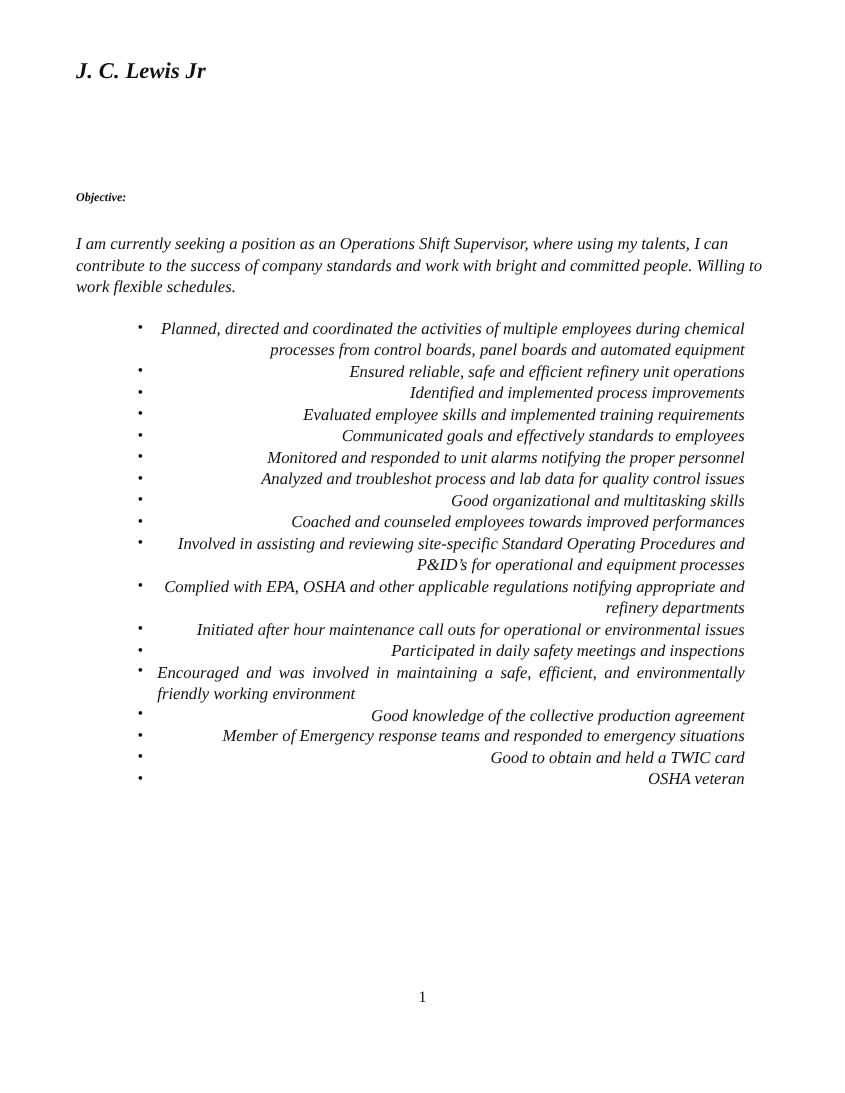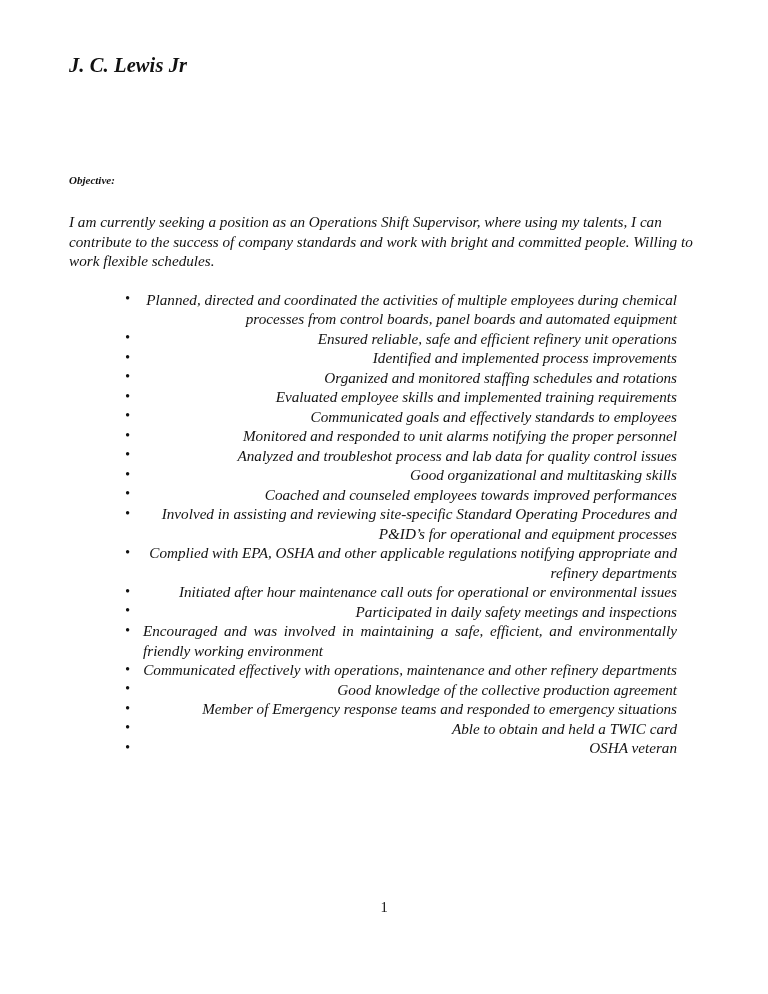--- a/index.html
+++ b/index.html
@@ -132,35 +132,33 @@
 
     <h2 class="section-heading objective-heading">Objective:</h2>
 
     <p class="objective-body">I am currently seeking a position as an Operations Shift Supervisor, where using my talents, I can contribute to the success of  company standards and work with bright and committed people. Willing to work flexible schedules.</p>
 
 
     <ul class="bullets" id="accomplishments-list">
         <li>Planned, directed and coordinated the activities of multiple employees during chemical processes from control boards, panel boards and automated equipment</li>
         <li>Ensured reliable, safe and efficient refinery unit operations</li>
         <li>Identified and implemented process improvements</li>
-        <li>Organized and monitored staffing schedules and rotations</li>
         <li>Evaluated employee skills and implemented training requirements</li>
         <li>Communicated goals and effectively standards to employees</li>
         <li>Monitored and responded to unit alarms notifying the proper personnel</li>
         <li>Analyzed and troubleshot process and lab data for quality control issues</li>
         <li>Good organizational and multitasking skills</li>
         <li>Coached and counseled employees towards improved performances</li>
         <li>Involved in assisting and reviewing site-specific Standard Operating Procedures and P&amp;ID’s for operational and equipment processes</li>
         <li>Complied with EPA, OSHA and other applicable regulations notifying appropriate and refinery departments</li>
         <li>Initiated after hour maintenance call outs for operational or environmental issues</li>
         <li>Participated in daily safety meetings and inspections</li>
         <li class="justify">Encouraged and was involved in maintaining a safe, efficient, and environmentally friendly working environment</li>
-        <li>Communicated effectively with operations, maintenance and other refinery departments</li>
         <li>Good knowledge of the collective production agreement</li>
         <li>Member of Emergency response teams and responded to emergency situations</li>
-        <li>Able to obtain and held a TWIC card</li>
+        <li>Good to obtain and held a TWIC card</li>
         <li>OSHA veteran</li>
       </ul>
 
   </div>
 
   <div class="page-number">1</div>
 </div>
 
 </body></html>

